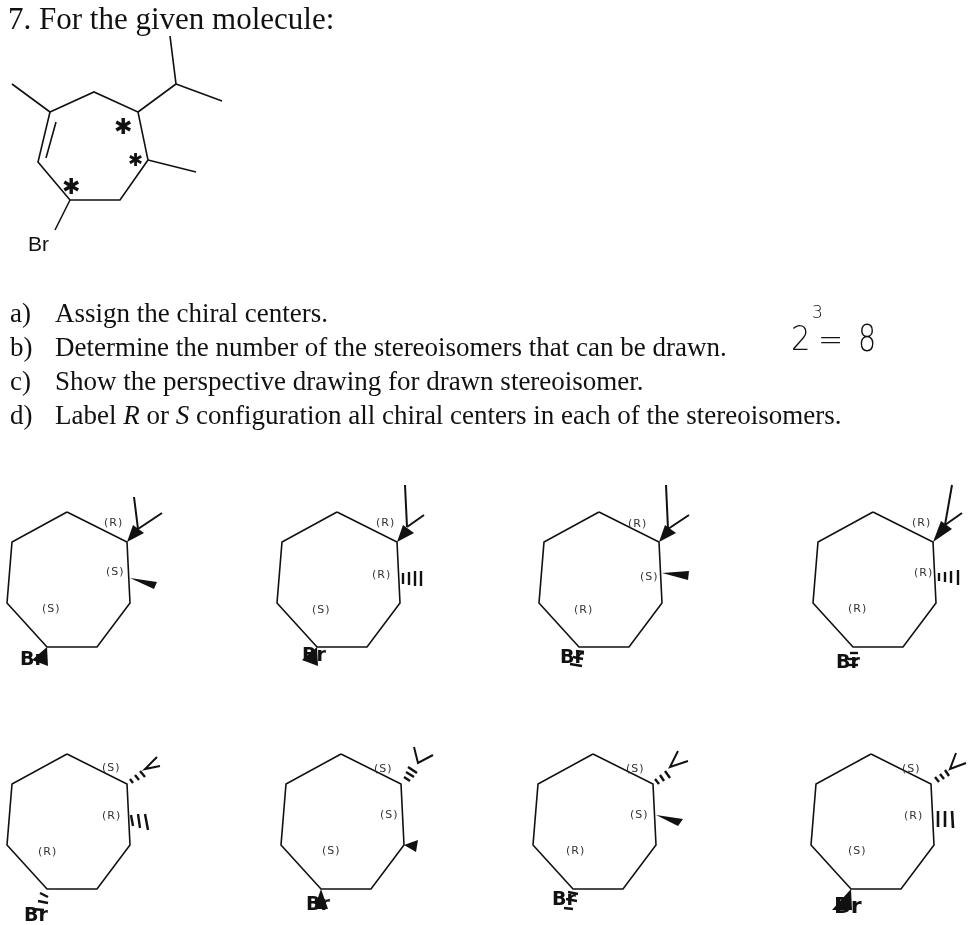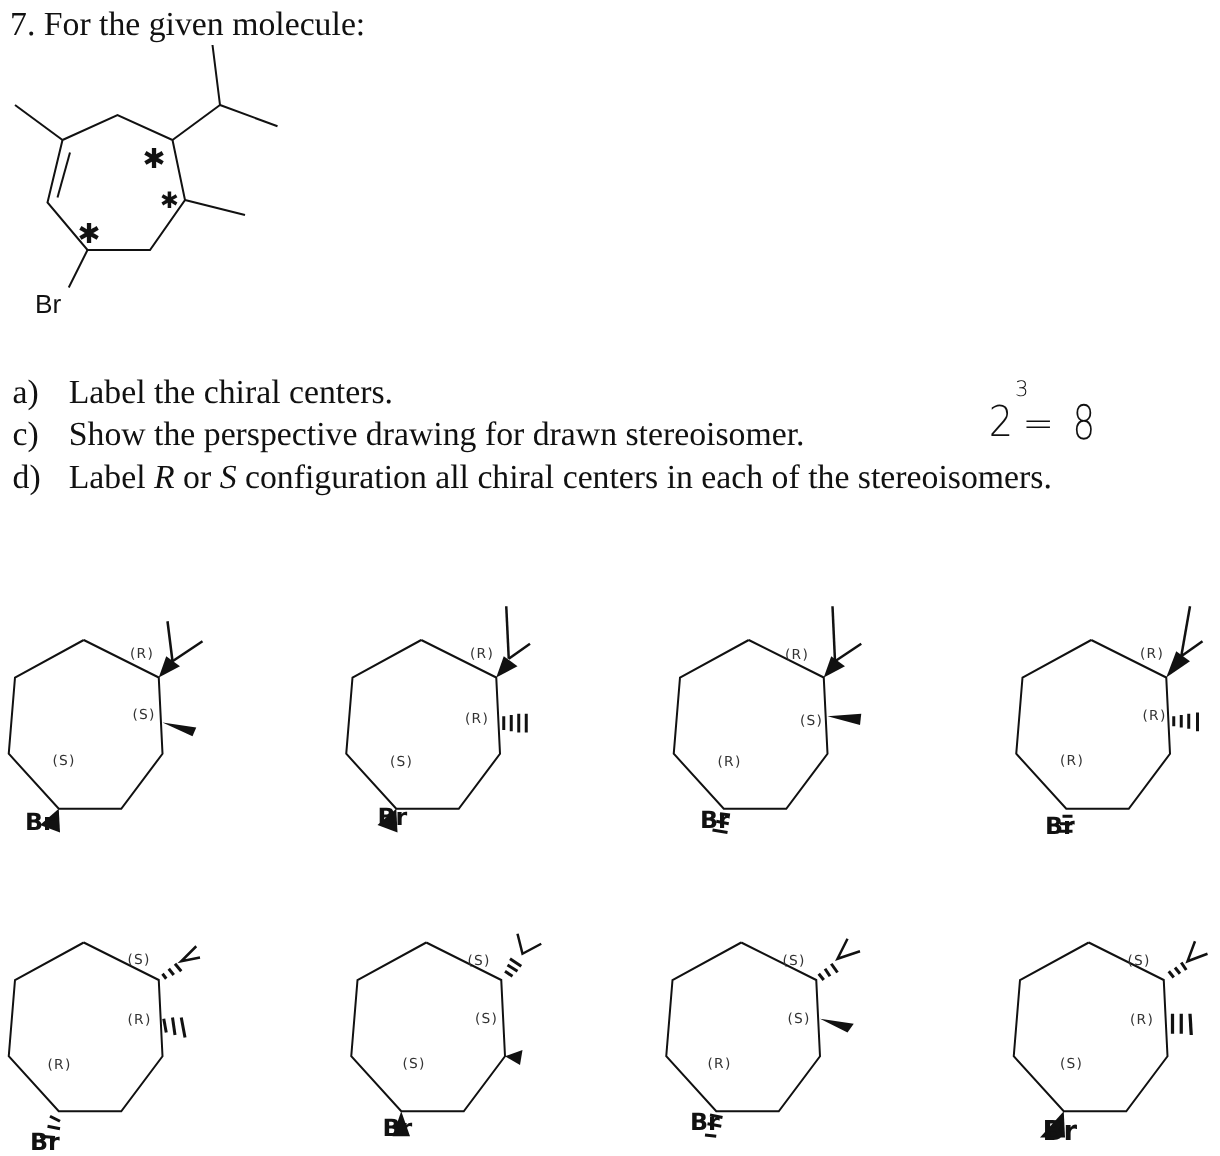--- a/index.html
+++ b/index.html
@@ -1,17 +1,17 @@
 <!DOCTYPE html>
 <html><head>
 <meta charset="utf-8">
 <style>
   html, body { margin:0; padding:0; background:#ffffff; }
   body { width:976px; height:925px; position:relative; overflow:hidden; font-family:"Liberation Serif", serif; color:#111; }
-  .title { position:absolute; left:8px; top:2px; font-size:27px; line-height:34px; white-space:nowrap; }
+  .title { position:absolute; left:8px; top:2px; font-size:31px; line-height:34px; white-space:nowrap; }
   .top-mol { position:absolute; left:0; top:0; width:330px; height:270px; }
   .q-list { position:absolute; left:10px; top:296px; font-size:27px; line-height:34px; }
   .q-item { white-space:nowrap; height:34px; }
   .q-letter { display:inline-block; width:45px; }
   .q-text em { font-style:italic; }
   .hand { font-family:"DejaVu Sans", sans-serif; font-weight:300; position:absolute; }
   .hw-base { left:790px; top:318px; font-size:34px; line-height:40px; transform:scaleX(0.9); }
   .hw-exp { left:812px; top:302px; font-size:17px; }
   .hw-eq { left:818px; top:322px; font-size:30px; }
   .hw-res { left:858px; top:316px; font-size:38px; transform:scaleX(0.75); transform-origin:left; }
@@ -45,21 +45,24 @@
   <g fill="#111" font-family="DejaVu Sans, sans-serif" font-weight="bold">
     <text x="114" y="134" font-size="22">✱</text>
     <text x="128" y="166" font-size="18">✱</text>
     <text x="62" y="194" font-size="22">✱</text>
   </g>
 </svg>
 <div style="position:absolute;left:28px;top:232px;font-family:'Liberation Sans',sans-serif;font-size:21px;">Br</div>
 
 <div class="q-list">
   <div class="q-item">
-    <span class="q-letter">a)</span><span class="q-text">Label the chiral centers.</span>
+    <span class="q-letter">a)</span><span class="q-text">Assign the chiral centers.</span>
+  </div>
+  <div class="q-item">
+    <span class="q-letter">b)</span><span class="q-text">Determine the number of the stereoisomers that can be drawn.</span>
   </div>
   <div class="q-item">
     <span class="q-letter">c)</span><span class="q-text">Show the perspective drawing for drawn stereoisomer.</span>
   </div>
   <div class="q-item">
     <span class="q-letter">d)</span><span class="q-text"><span>Label </span><em>R</em><span> or </span><em>S</em><span> configuration all chiral centers in each of the stereoisomers.</span></span>
   </div>
 </div>
 
 <div class="hand hw-base">2</div>

